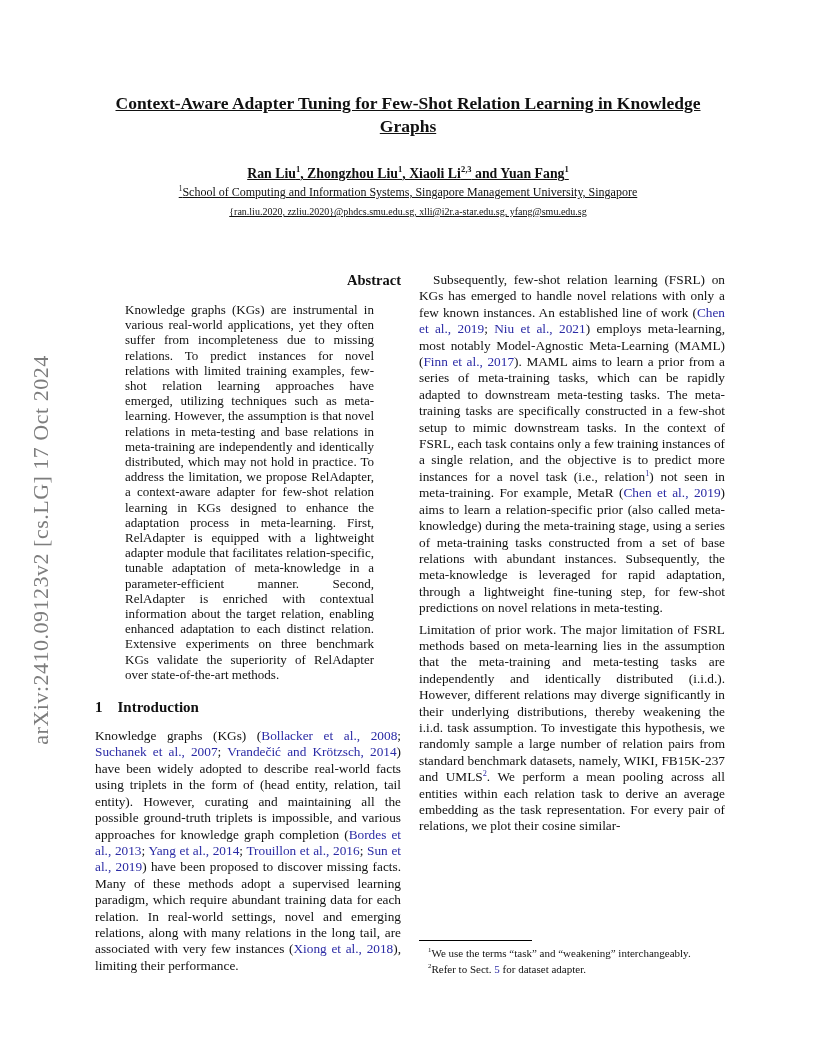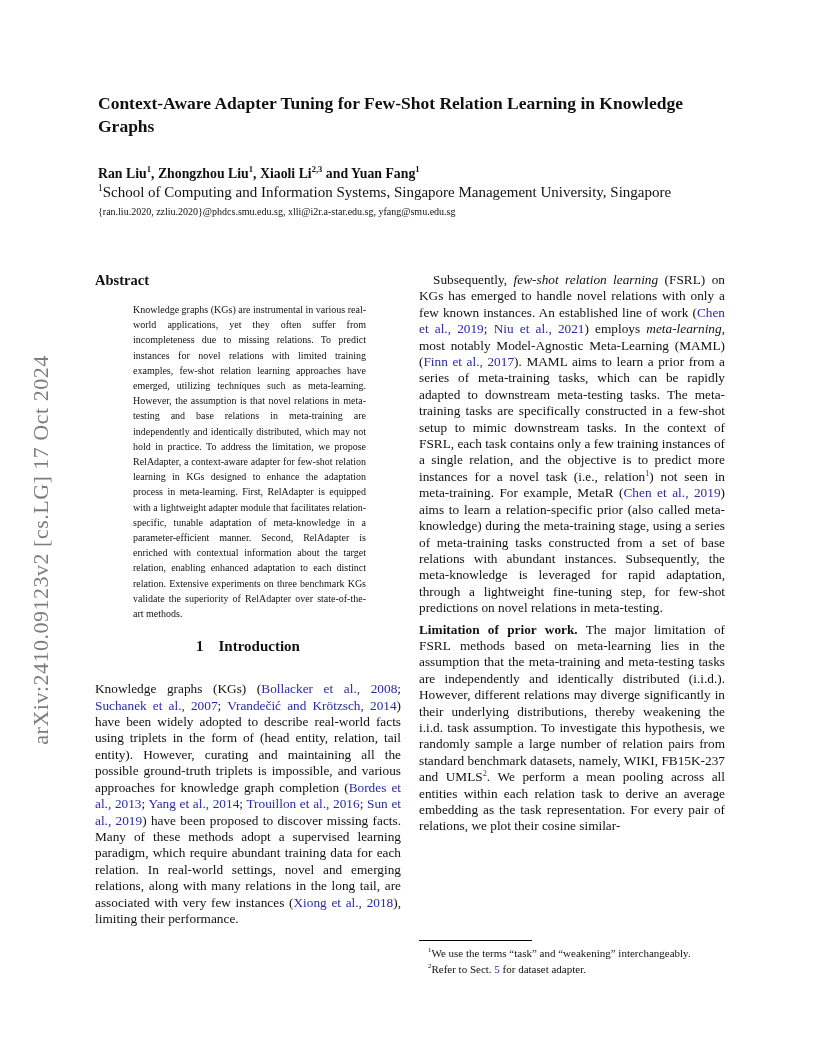--- a/index.html
+++ b/index.html
@@ -21,71 +21,71 @@
     transform-origin:center;
     font-size:22px;
     letter-spacing:0.5px;
     color:#7d7d7d;
     white-space:nowrap;
   }
   
   .header{
     position:absolute;
     top:92px;left:98px;width:620px;
-    text-align:left;
+    text-align:center;
+    text-decoration:underline;
   }
   .title{
     font-size:17.5px;font-weight:bold;line-height:23px;
     margin:0 auto;max-width:620px;
   }
   .authors{
     margin-top:26px;
     font-size:13.8px;font-weight:bold;line-height:19px;
   }
-  .affil{font-size:15px;line-height:19px;}
+  .affil{font-size:12px;line-height:19px;}
   .emails{font-size:10px;line-height:19px;}
   
   .col{position:absolute;top:272px;width:306px;}
   .col-left{left:95px;}
   .col-right{left:419px;}
   .abstract-heading{
-    text-align:left;font-weight:bold;font-size:14.5px;
+    text-align:right;font-weight:bold;font-size:14.5px;
     margin:0 0 13px 0;
   }
   .abstract-body{
-    font-size:10px;line-height:15.2px;
+    font-size:13px;line-height:15.2px;
     text-align:justify;
     padding:0 23px 0 26px;
-    margin:12px;
+    margin:4px;
   }
   .section-heading{
     font-size:15px;font-weight:bold;
-    margin:17px 0 26px 0;
-    text-align:center;
+    margin:17px 0 12px 0;
   }
   .section-heading .secnum{margin-right:15px;}
   .para{
     font-size:13.3px;line-height:16.4px;
     text-align:justify;margin:0;
   }
   .para + .para{margin-top:5px;}
   .indent{text-indent:14px;}
   
   .footnotes{
     position:absolute;left:419px;top:940px;width:306px;
   }
   .fn-rule{width:113px;border-top:1px solid #000;margin-bottom:4px;}
   .footnote{
     font-size:11px;line-height:16px;text-align:justify;margin:0;
     text-indent:9px;
   }
   
   .rt-link{color:#2a2aa5;}
-  .rt-i{font-style:italic;margin-top:36px;}
-  .rt-b{font-weight:bold;}
+  .rt-i{margin-top:36px;}
+  .rt-b{font-weight:normal;}
   .rt-sup{vertical-align:super;font-size:0.62em;line-height:0;}
   .rt-suplink{vertical-align:super;font-size:0.62em;line-height:0;color:#2a2aa5;}
 </style>
 </head>
 <body>
 
 <div class="page">
 
   <div class="watermark">arXiv:2410.09123v2  [cs.LG]  17 Oct 2024</div>
 

